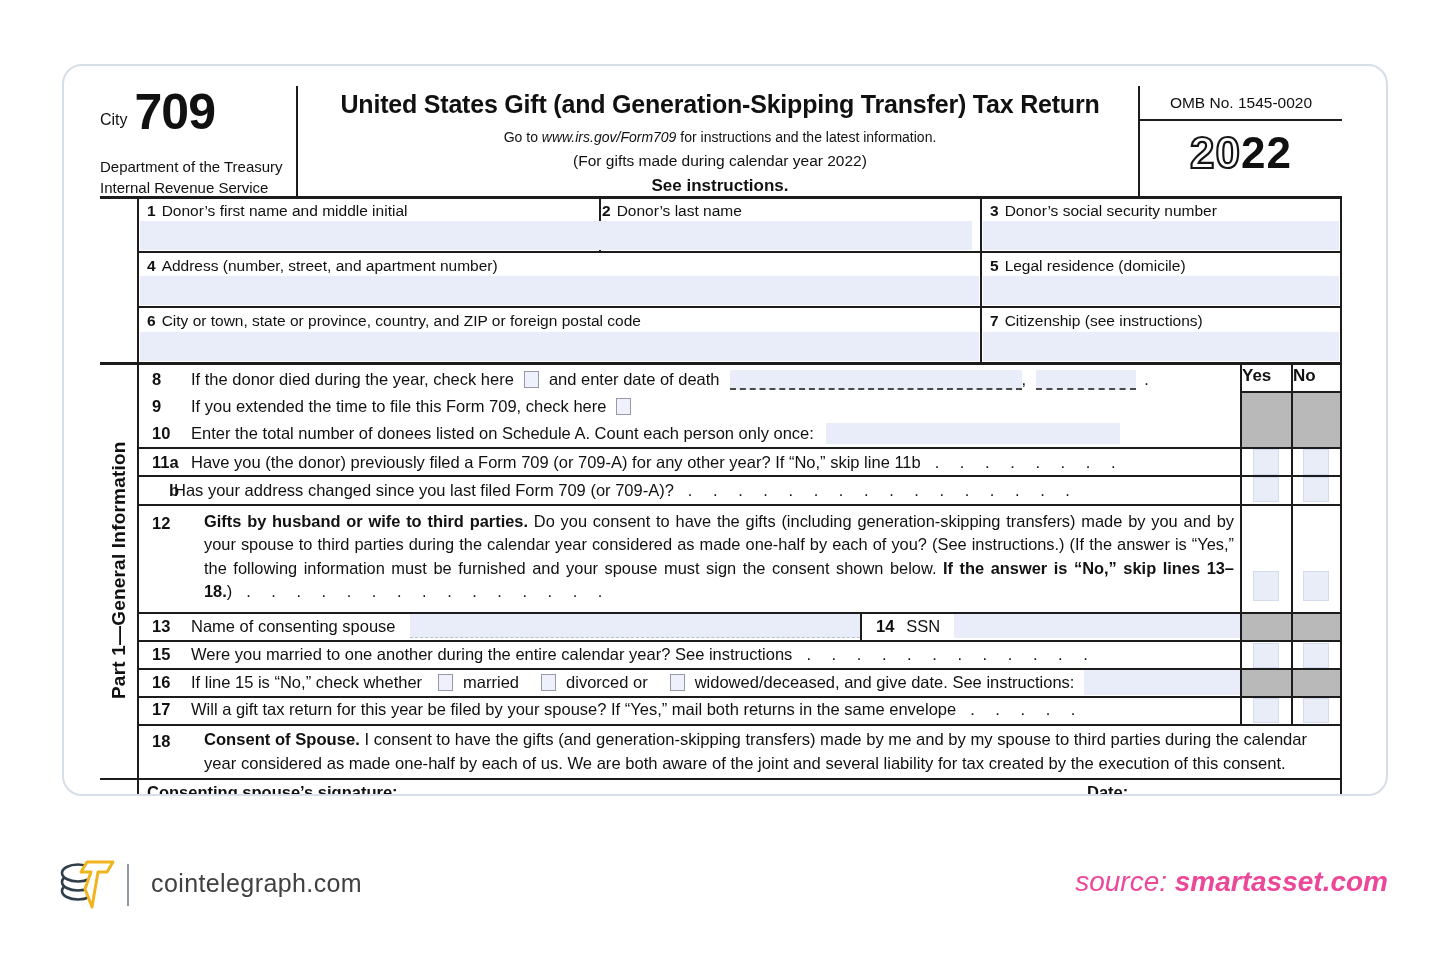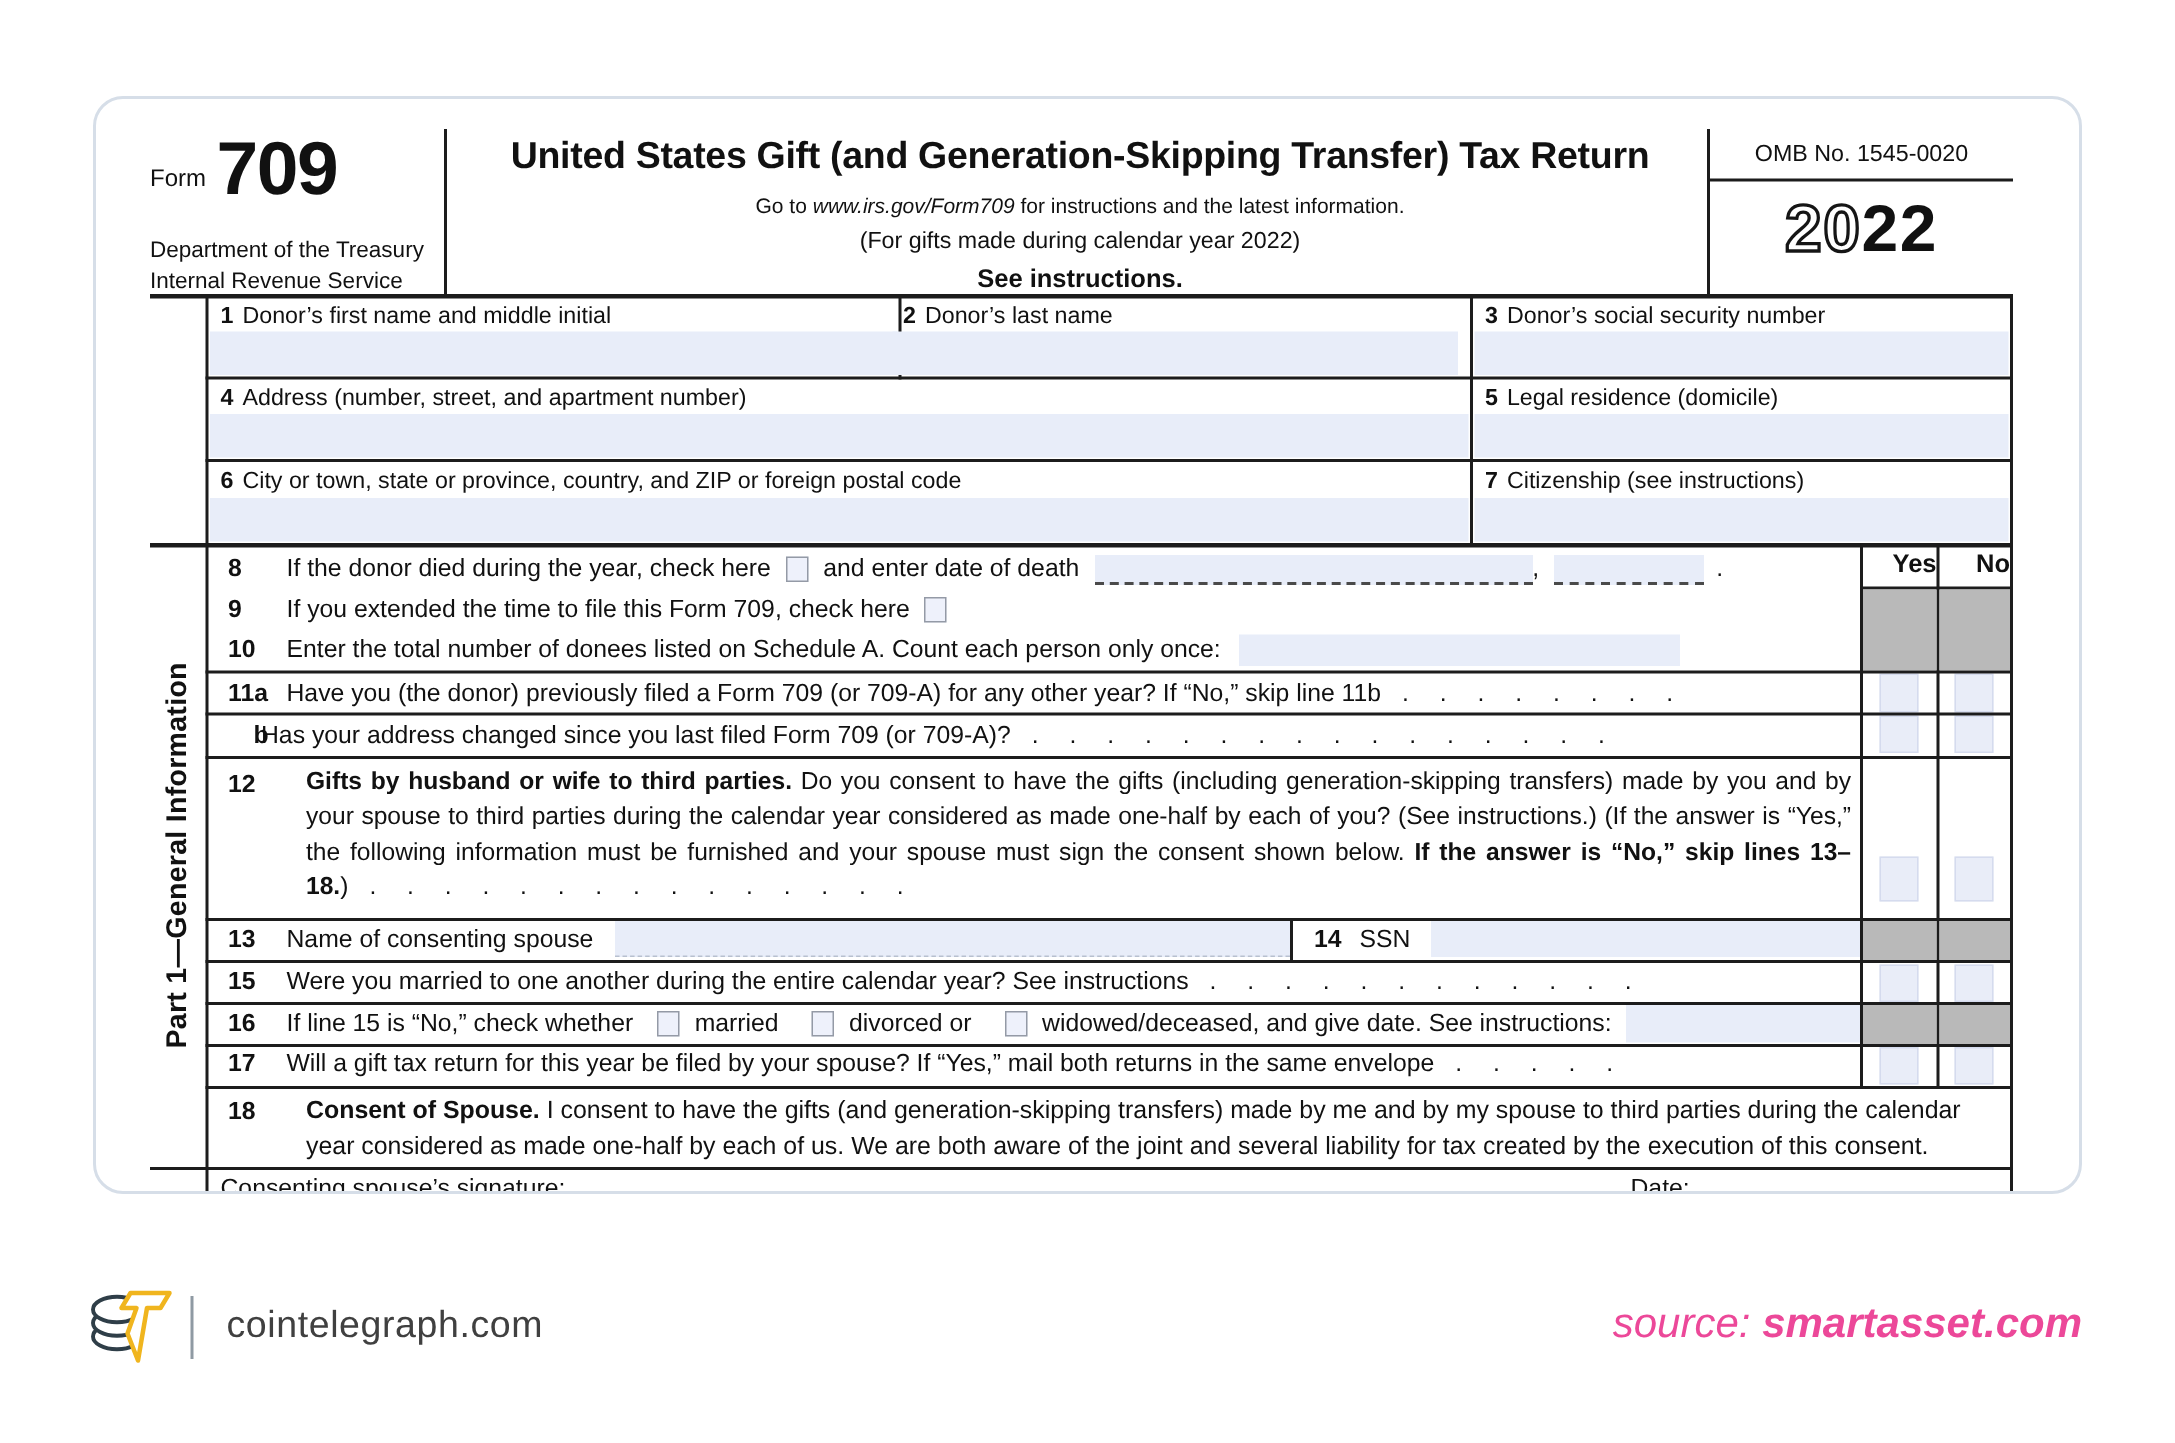--- a/index.html
+++ b/index.html
@@ -47,39 +47,39 @@
   .num { font-weight:bold; flex:none; display:inline-block; width:52px; padding-left:13px; }
   .num-b { font-weight:bold; flex:none; display:inline-block; width:35px; padding-left:30px; }
   .cb { flex:none; display:inline-block; width:15px; height:17px; background:#eef1fb; border:1.6px solid #949aa6; margin:0 10px; }
   .din { flex:none; display:inline-block; height:20px; background:#e8edf9; border-bottom:2px dashed #4a4a4a; }
   .lin { flex:none; display:inline-block; height:21px; background:#e8edf9; }
   .dash-light { border-bottom:1px dashed #b7c0cf; }
   .dots { word-spacing:16px; margin-left:14px; letter-spacing:0; }
   .para { position:absolute; font-size:16.4px; line-height:23.4px; }
   .para .hang { position:absolute; left:13px; top:2px; font-weight:bold; font-size:16.5px; }
   .para .ptxt { display:block; margin-left:65px; text-align:justify; }
-  .yn-head { position:absolute; top:300px; font-size:17px; font-weight:bold; text-align:right; }
+  .yn-head { position:absolute; top:300px; font-size:17px; font-weight:bold; text-align:left; }
   .gray { position:absolute; background:#b9b9b9; }
   .ynbar { position:absolute; width:26px; background:#e9edf8; border:1px solid #d5dbee; }
-  .sig { position:absolute; font-size:16.5px; font-weight:normal; }
+  .sig { position:absolute; font-size:16.5px; font-weight:bold; }
 
   
   .logo { position:absolute; left:56px; top:857px; }
   .logo-divider { position:absolute; left:127px; top:864px; width:2px; height:42px; background:#8f9aa3; }
   .watermark { position:absolute; left:151px; top:869px; font-size:25px; color:#404040; letter-spacing:0.4px; }
   .source { position:absolute; right:62px; top:866px; font-size:28px; font-style:italic; color:#ec4899; }
   .source .src-name { font-weight:bold; }
 </style>
 </head>
 <body>
 
 <div class="card">
 
   <div class="form-id">
-    <span class="form-word">Form</span>
+    <span class="form-word">City</span>
     <span class="form-number">709</span>
   </div>
   <div class="dept">
     <div>Department of the Treasury</div>
     <div>Internal Revenue Service</div>
   </div>
   <div class="vline" style="left:232px;top:20px;width:2px;height:112px"></div>
 
   <div class="title-block">
     <div class="main-title">United States Gift (and Generation-Skipping Transfer) Tax Return</div>

